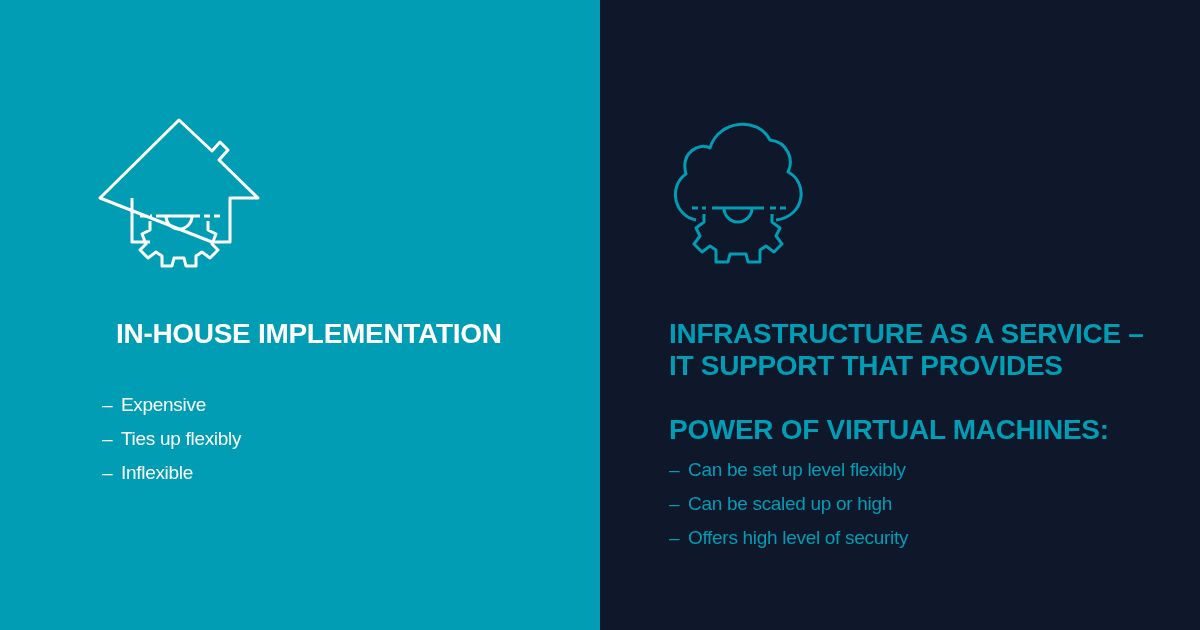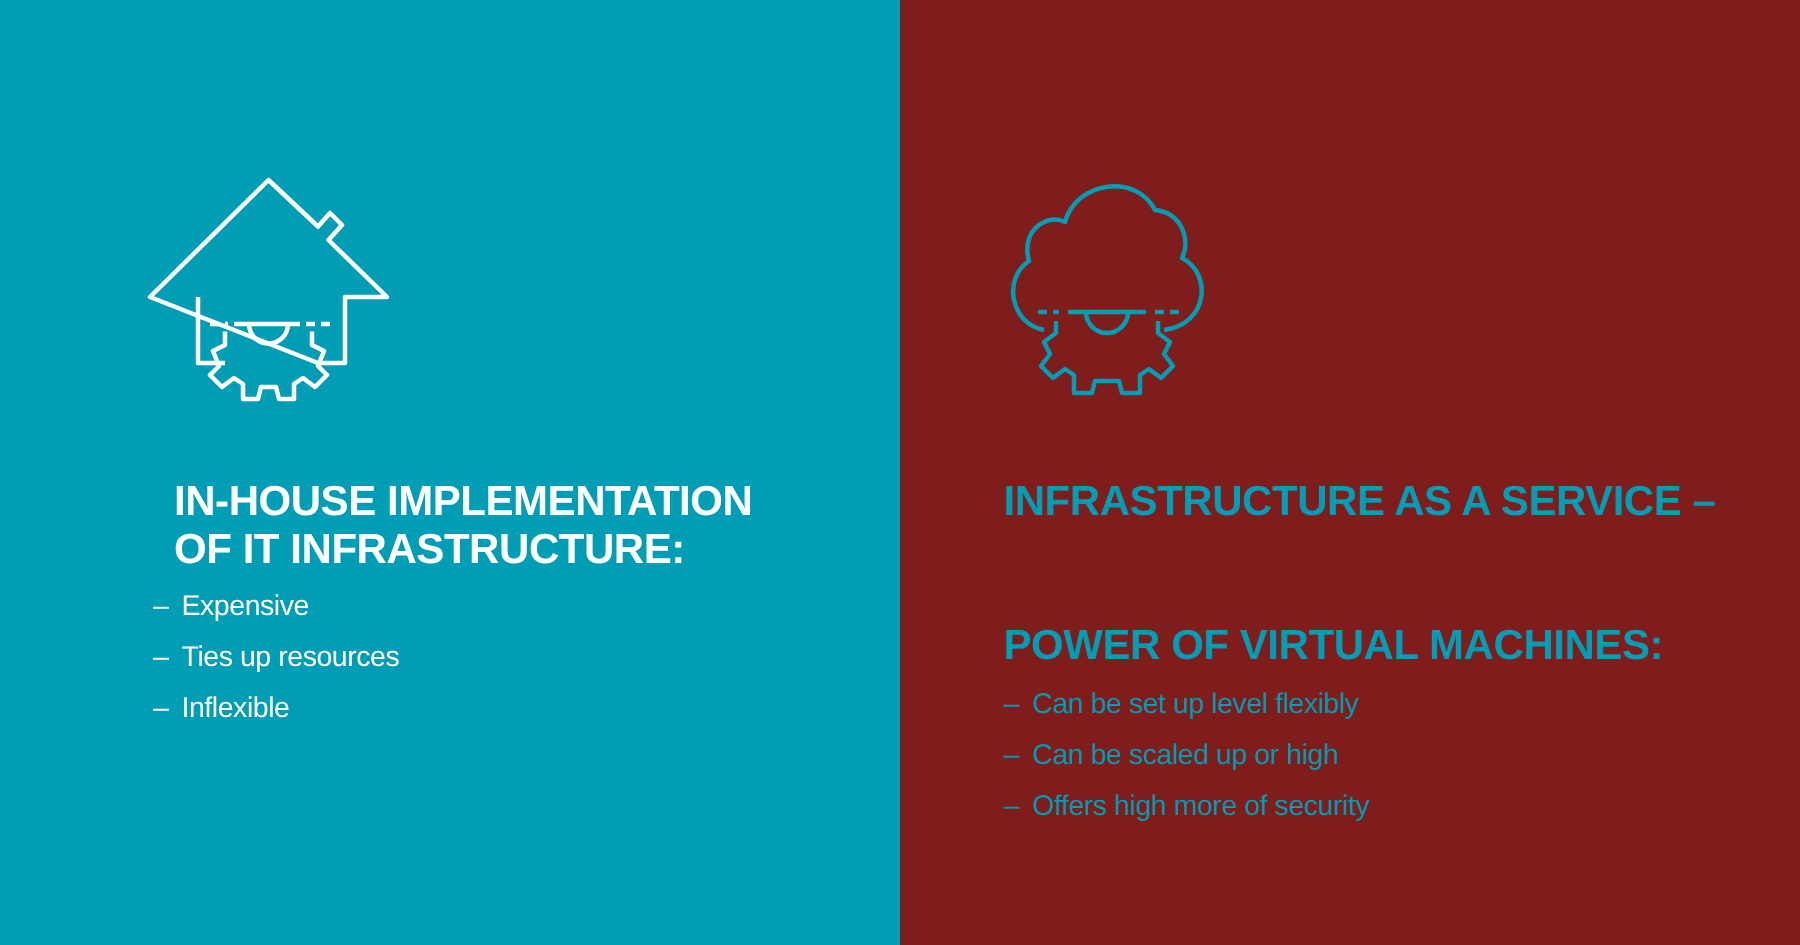--- a/index.html
+++ b/index.html
@@ -1,20 +1,20 @@
 <!DOCTYPE html>
 <html><head>
   <meta charset="utf-8">
   <style>
     html, body { margin: 0; padding: 0; }
     body { width: 1200px; height: 630px; overflow: hidden; font-family: "Liberation Sans", sans-serif; }
     .wrap { display: flex; width: 1200px; height: 630px; }
     .panel { width: 600px; height: 630px; position: relative; box-sizing: border-box; }
     .left { background: #009db5; color: #ffffff; }
-    .right { background: #7f1d1d; color: #009db5; padding-left: 24px; }
+    .right { background: #0f172a; color: #009db5; padding-left: 24px; }
     .icon { position: absolute; }
     .left .icon { left: 98px; top: 118px; width: 164px; height: 150px; }
     .right .icon { left: 666px; top: 116px; width: 144px; height: 152px; left: 66px; }
     .heading {
       position: absolute; margin: 0; font-weight: 700; font-size: 28px;
       line-height: 32px; letter-spacing: -0.3px; text-transform: uppercase;
     }
     .left .heading { left: 116px; top: 318px; width: 460px; }
     .right .heading { left: 69px; top: 318px; width: 500px; }
     .bullets { position: absolute; list-style: none; margin: 0; padding: 0; font-size: 19px; line-height: 34px; letter-spacing: -0.3px; }
@@ -31,61 +31,60 @@
     <svg class="icon" viewBox="0 0 164 150" fill="none" stroke="#ffffff" stroke-width="3" stroke-linejoin="round">
       <path d="M34 80 L34 124 L52 124 M114 124 L132 124 L132 80 L160 80 L121 42 L130 32 L122 24 L114 33 L81 2 L2 80 Z"></path>
       <line x1="42" y1="98" x2="54" y2="98" stroke-dasharray="6 4"></line>
       <line x1="58" y1="98" x2="102" y2="98"></line>
       <line x1="106" y1="98" x2="124" y2="98" stroke-dasharray="6 4"></line>
       <path d="M68 98 A13 13 0 0 0 94 98"></path>
       <path d="M52 103 L52 112 L44 116 L48 126 L42 132 L50 140 L58 134 L64 138 L64 148 L74 148 L76 140 L86 140 L88 148 L98 148 L98 138 L104 134 L112 140 L120 132 L114 126 L118 116 L110 112 L110 103"></path>
     </svg>
     <h2 class="heading">
       <span>IN-HOUSE IMPLEMENTATION</span><br>
-      <span>OF IT INFRASTRUCTURE:</span>
     </h2>
     <ul class="bullets">
       <li>
           <span class="dash">–</span>
           <span>Expensive</span>
         </li>
       <li>
           <span class="dash">–</span>
-          <span>Ties up resources</span>
+          <span>Ties up flexibly</span>
         </li>
       <li>
           <span class="dash">–</span>
           <span>Inflexible</span>
         </li>
     </ul>
   </section>
 
   <section class="panel right">
     <svg class="icon" viewBox="0 0 144 152" fill="none" stroke="#009db5" stroke-width="3" stroke-linejoin="round">
       <path d="M30 104 C8 100 2 70 20 58 C14 36 34 26 44 32 C52 4 92 0 104 24 C122 26 128 44 122 56 C142 66 140 100 110 104"></path>
       <line x1="26" y1="92" x2="40" y2="92" stroke-dasharray="6 4"></line>
       <line x1="46" y1="92" x2="98" y2="92"></line>
       <line x1="104" y1="92" x2="122" y2="92" stroke-dasharray="6 4"></line>
       <path d="M58 92 A14 14 0 0 0 86 92"></path>
       <path d="M38 98 L38 106 L30 112 L34 120 L28 128 L36 136 L44 130 L50 134 L50 146 L62 146 L64 138 L80 138 L82 146 L94 146 L94 134 L100 130 L108 136 L116 128 L110 120 L114 112 L106 106 L106 98"></path>
     </svg>
     <h2 class="heading">
       <span>INFRASTRUCTURE AS A SERVICE –</span><br>
-      <br>
+      <span>IT SUPPORT THAT PROVIDES</span><br>
       <br>
       <span>POWER OF VIRTUAL MACHINES:</span>
     </h2>
     <ul class="bullets">
       <li>
           <span class="dash">–</span>
           <span>Can be set up level flexibly</span>
         </li>
       <li>
           <span class="dash">–</span>
           <span>Can be scaled up or high</span>
         </li>
       <li>
           <span class="dash">–</span>
-          <span>Offers high more of security</span>
+          <span>Offers high level of security</span>
         </li>
     </ul>
   </section>
 </div>
 
 </body></html>

